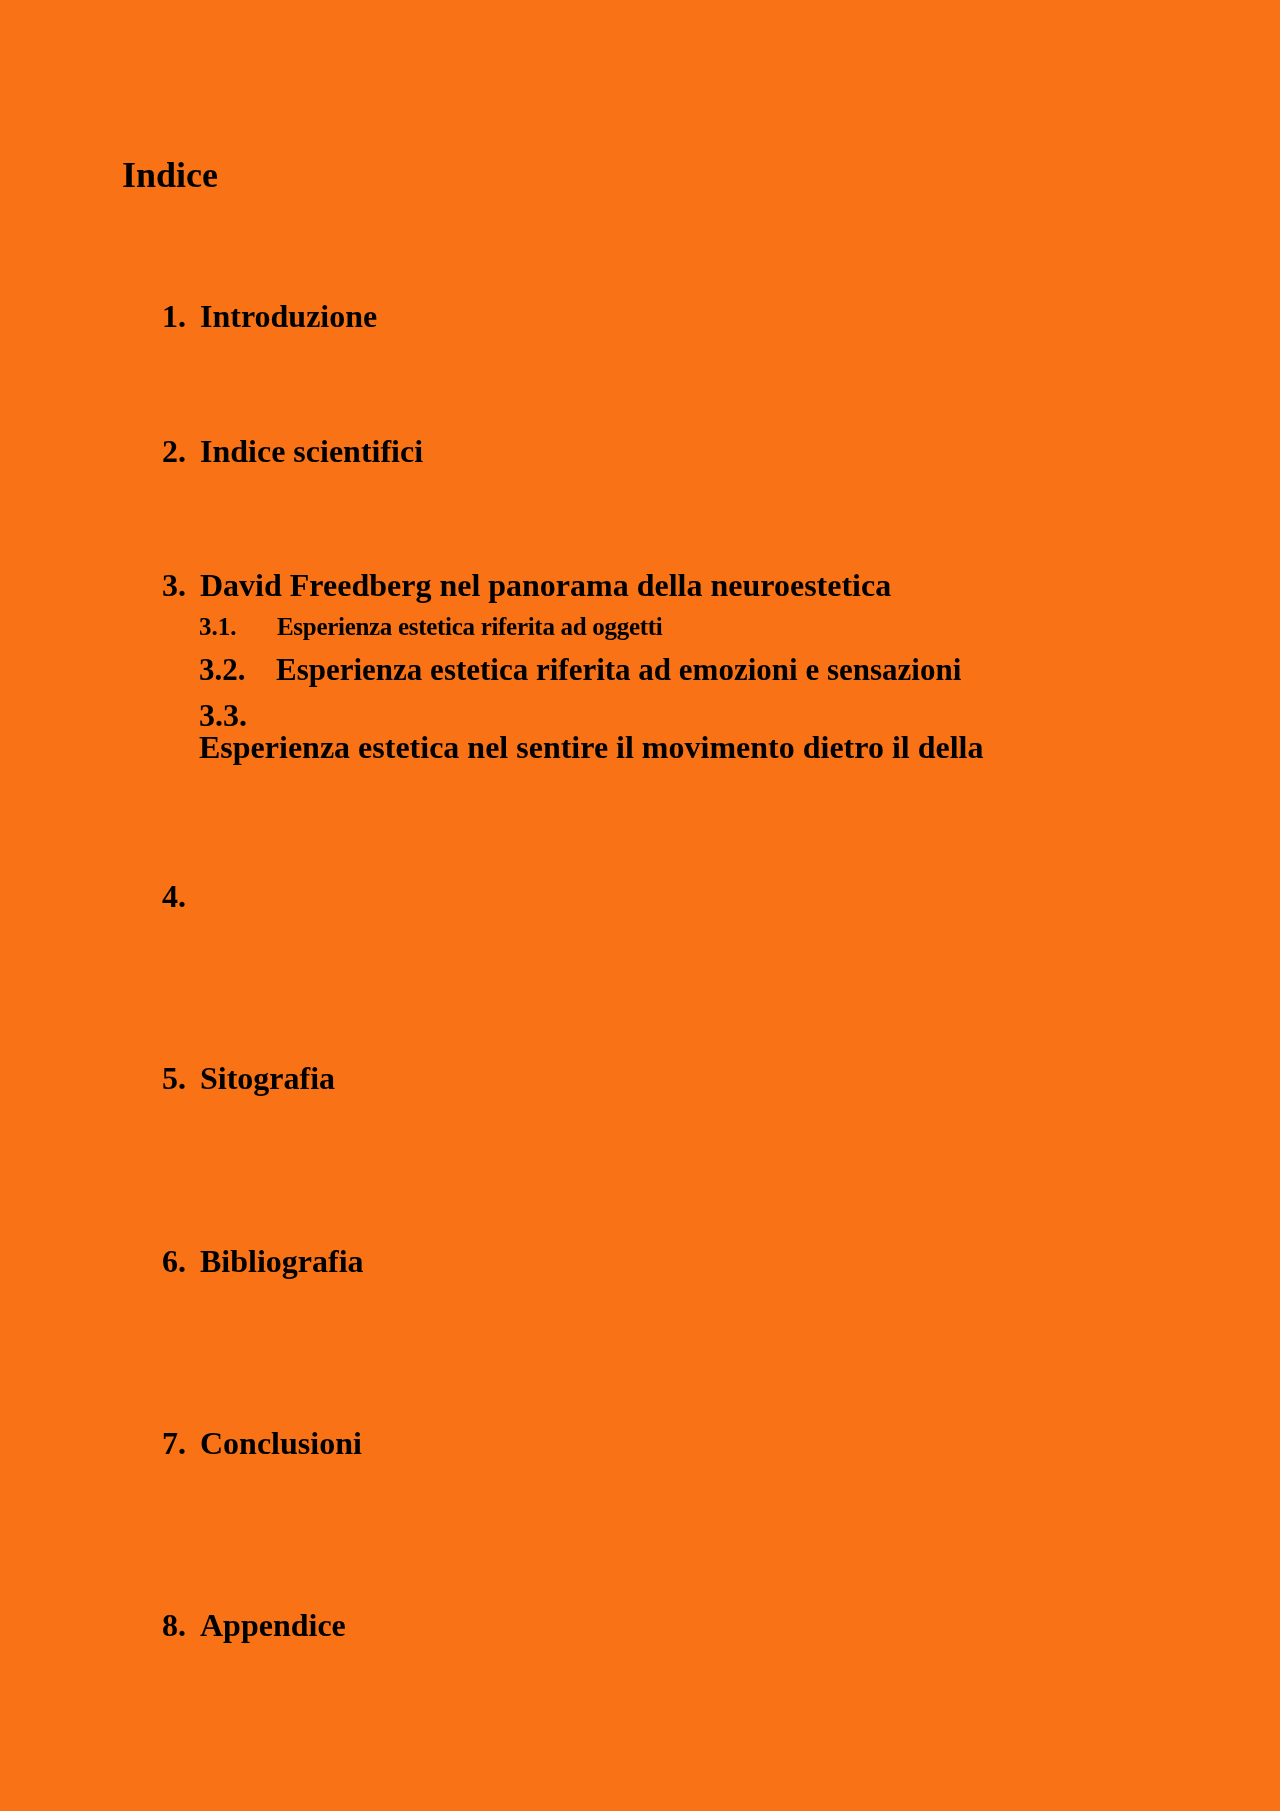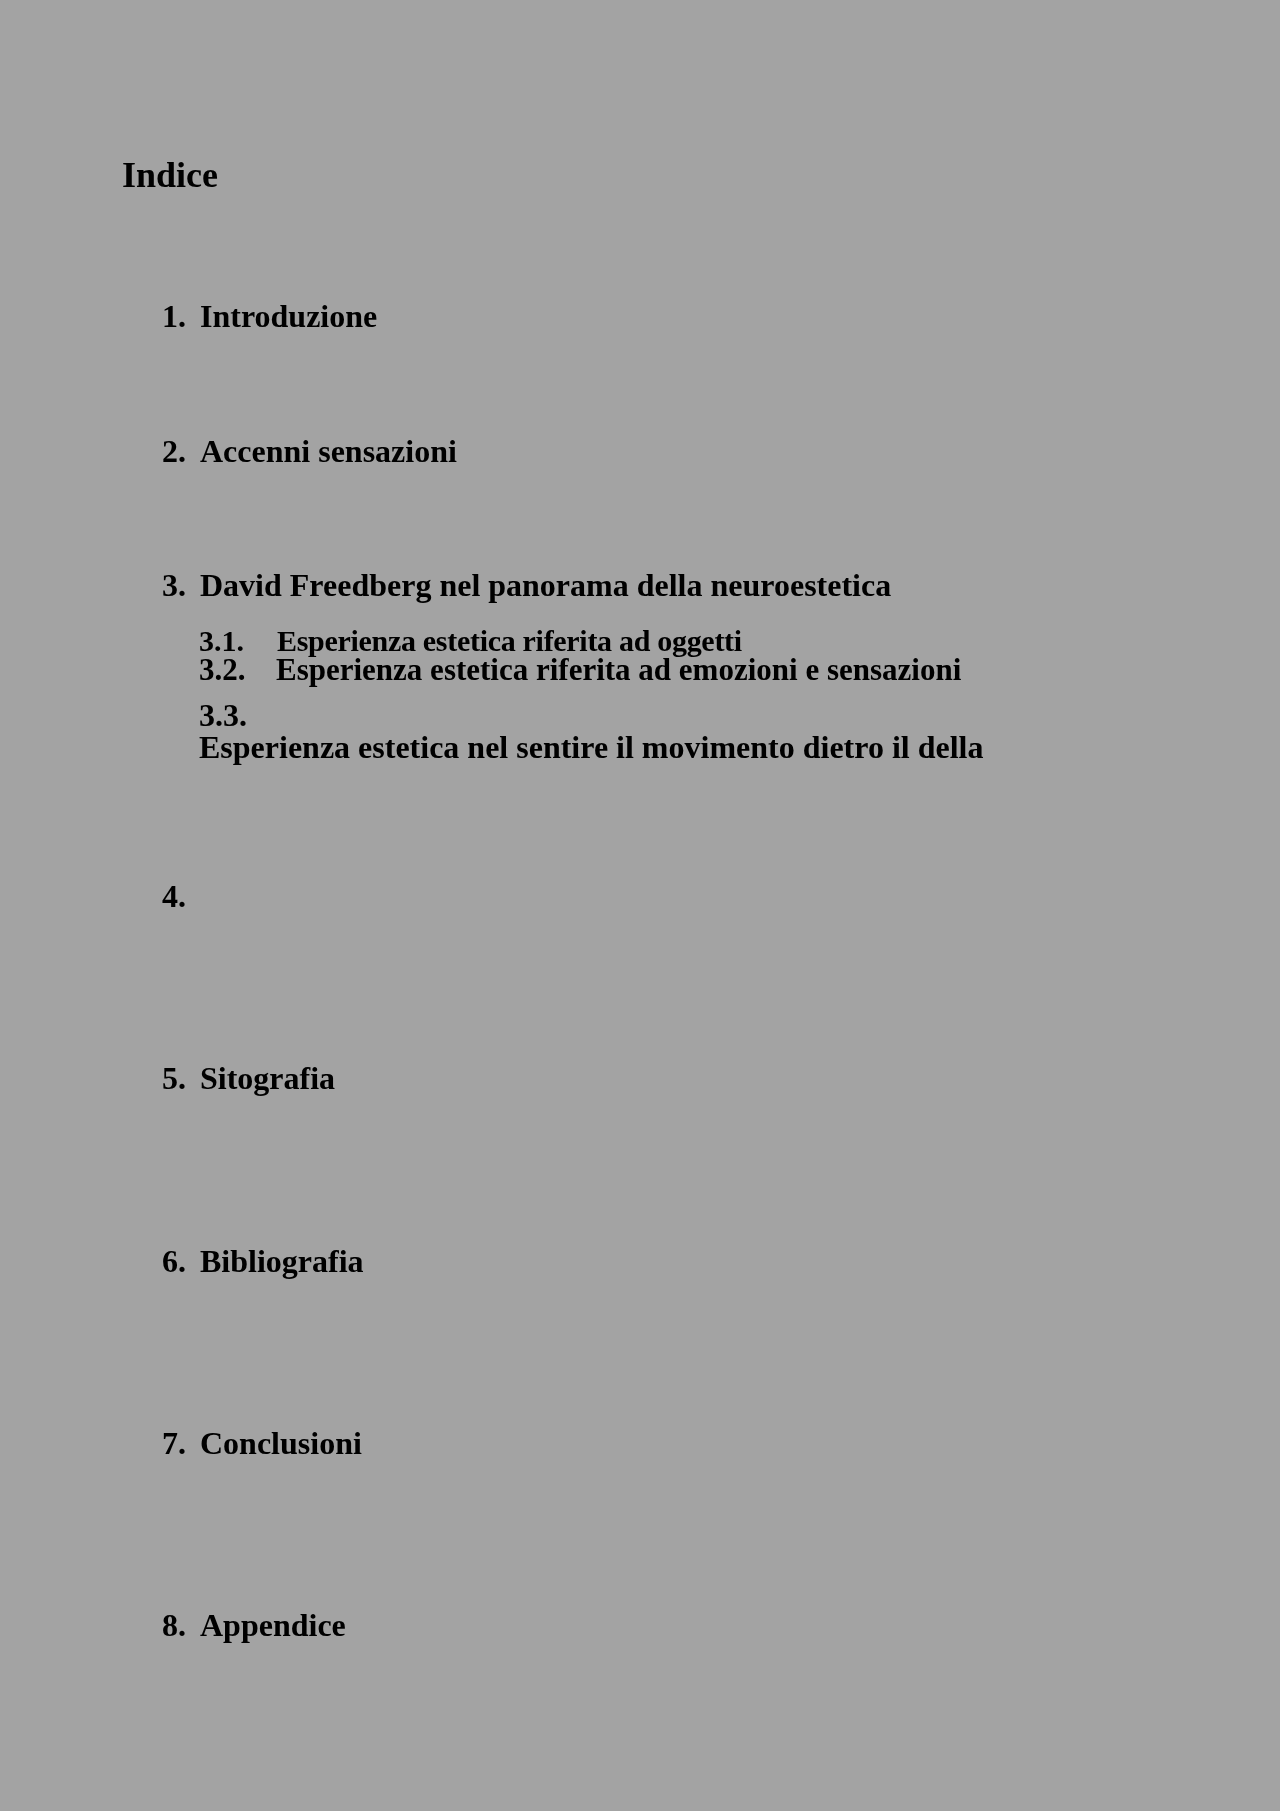--- a/index.html
+++ b/index.html
@@ -12,21 +12,21 @@
       height: 1811px;
       position: relative;
       overflow: hidden;
       font-family: "Liberation Serif", "DejaVu Serif", serif;
       color: #000000;
     }
     .page {
       position: absolute;
       left: 0; top: 0;
       width: 1280px; height: 1811px;
-      background: #a3a3a3;
+      background: #f97316;
     }
     .title {
       position: absolute;
       left: 122px;
       top: 155px;
       font-size: 36px;
       font-weight: bold;
       line-height: 40px;
       margin: 0;
       white-space: nowrap;
@@ -40,21 +40,21 @@
       display: flex;
       align-items: baseline;
     }
     .toc-item .num {
       display: inline-block;
       width: 38px;
     }
     .toc-main { font-size: 32px; }
     .toc-sub { left: 199px; }
     .toc-sub .num { width: 78px; }
-    .toc-sub.s1 { font-size: 30px; margin-top: 12px; }
+    .toc-sub.s1 { font-size: 25px; }
     .toc-sub.s1 .num { width: 78px; }
     .toc-sub.s2 { font-size: 31px; }
     .toc-sub.s2 .num { width: 77px; }
     .toc-sub.s3 { font-size: 32px; flex-direction: column; }
     .toc-sub.s3 .num { width: 78px; }
     .sub-condensed { letter-spacing: -0.3px; text-align: center; }
   </style>
 </head>
 <body>
 
@@ -62,21 +62,21 @@
 
   <h1 class="title">Indice</h1>
 
   <div class="toc-item toc-main" style="top:300px;">
     <span class="num">1.</span>
     <span>Introduzione</span>
   </div>
 
   <div class="toc-item toc-main" style="top:435px;">
     <span class="num">2.</span>
-    <span>Accenni sensazioni</span>
+    <span>Indice scientifici</span>
   </div>
 
   <div class="toc-item toc-main" style="top:569px;">
     <span class="num">3.</span>
     <span>David Freedberg nel panorama della neuroestetica</span>
   </div>
 
   <div class="toc-item toc-sub s1" style="top:614px;">
     <span class="num">3.1.</span>
     <span class="sub-condensed">Esperienza estetica riferita ad oggetti</span>

